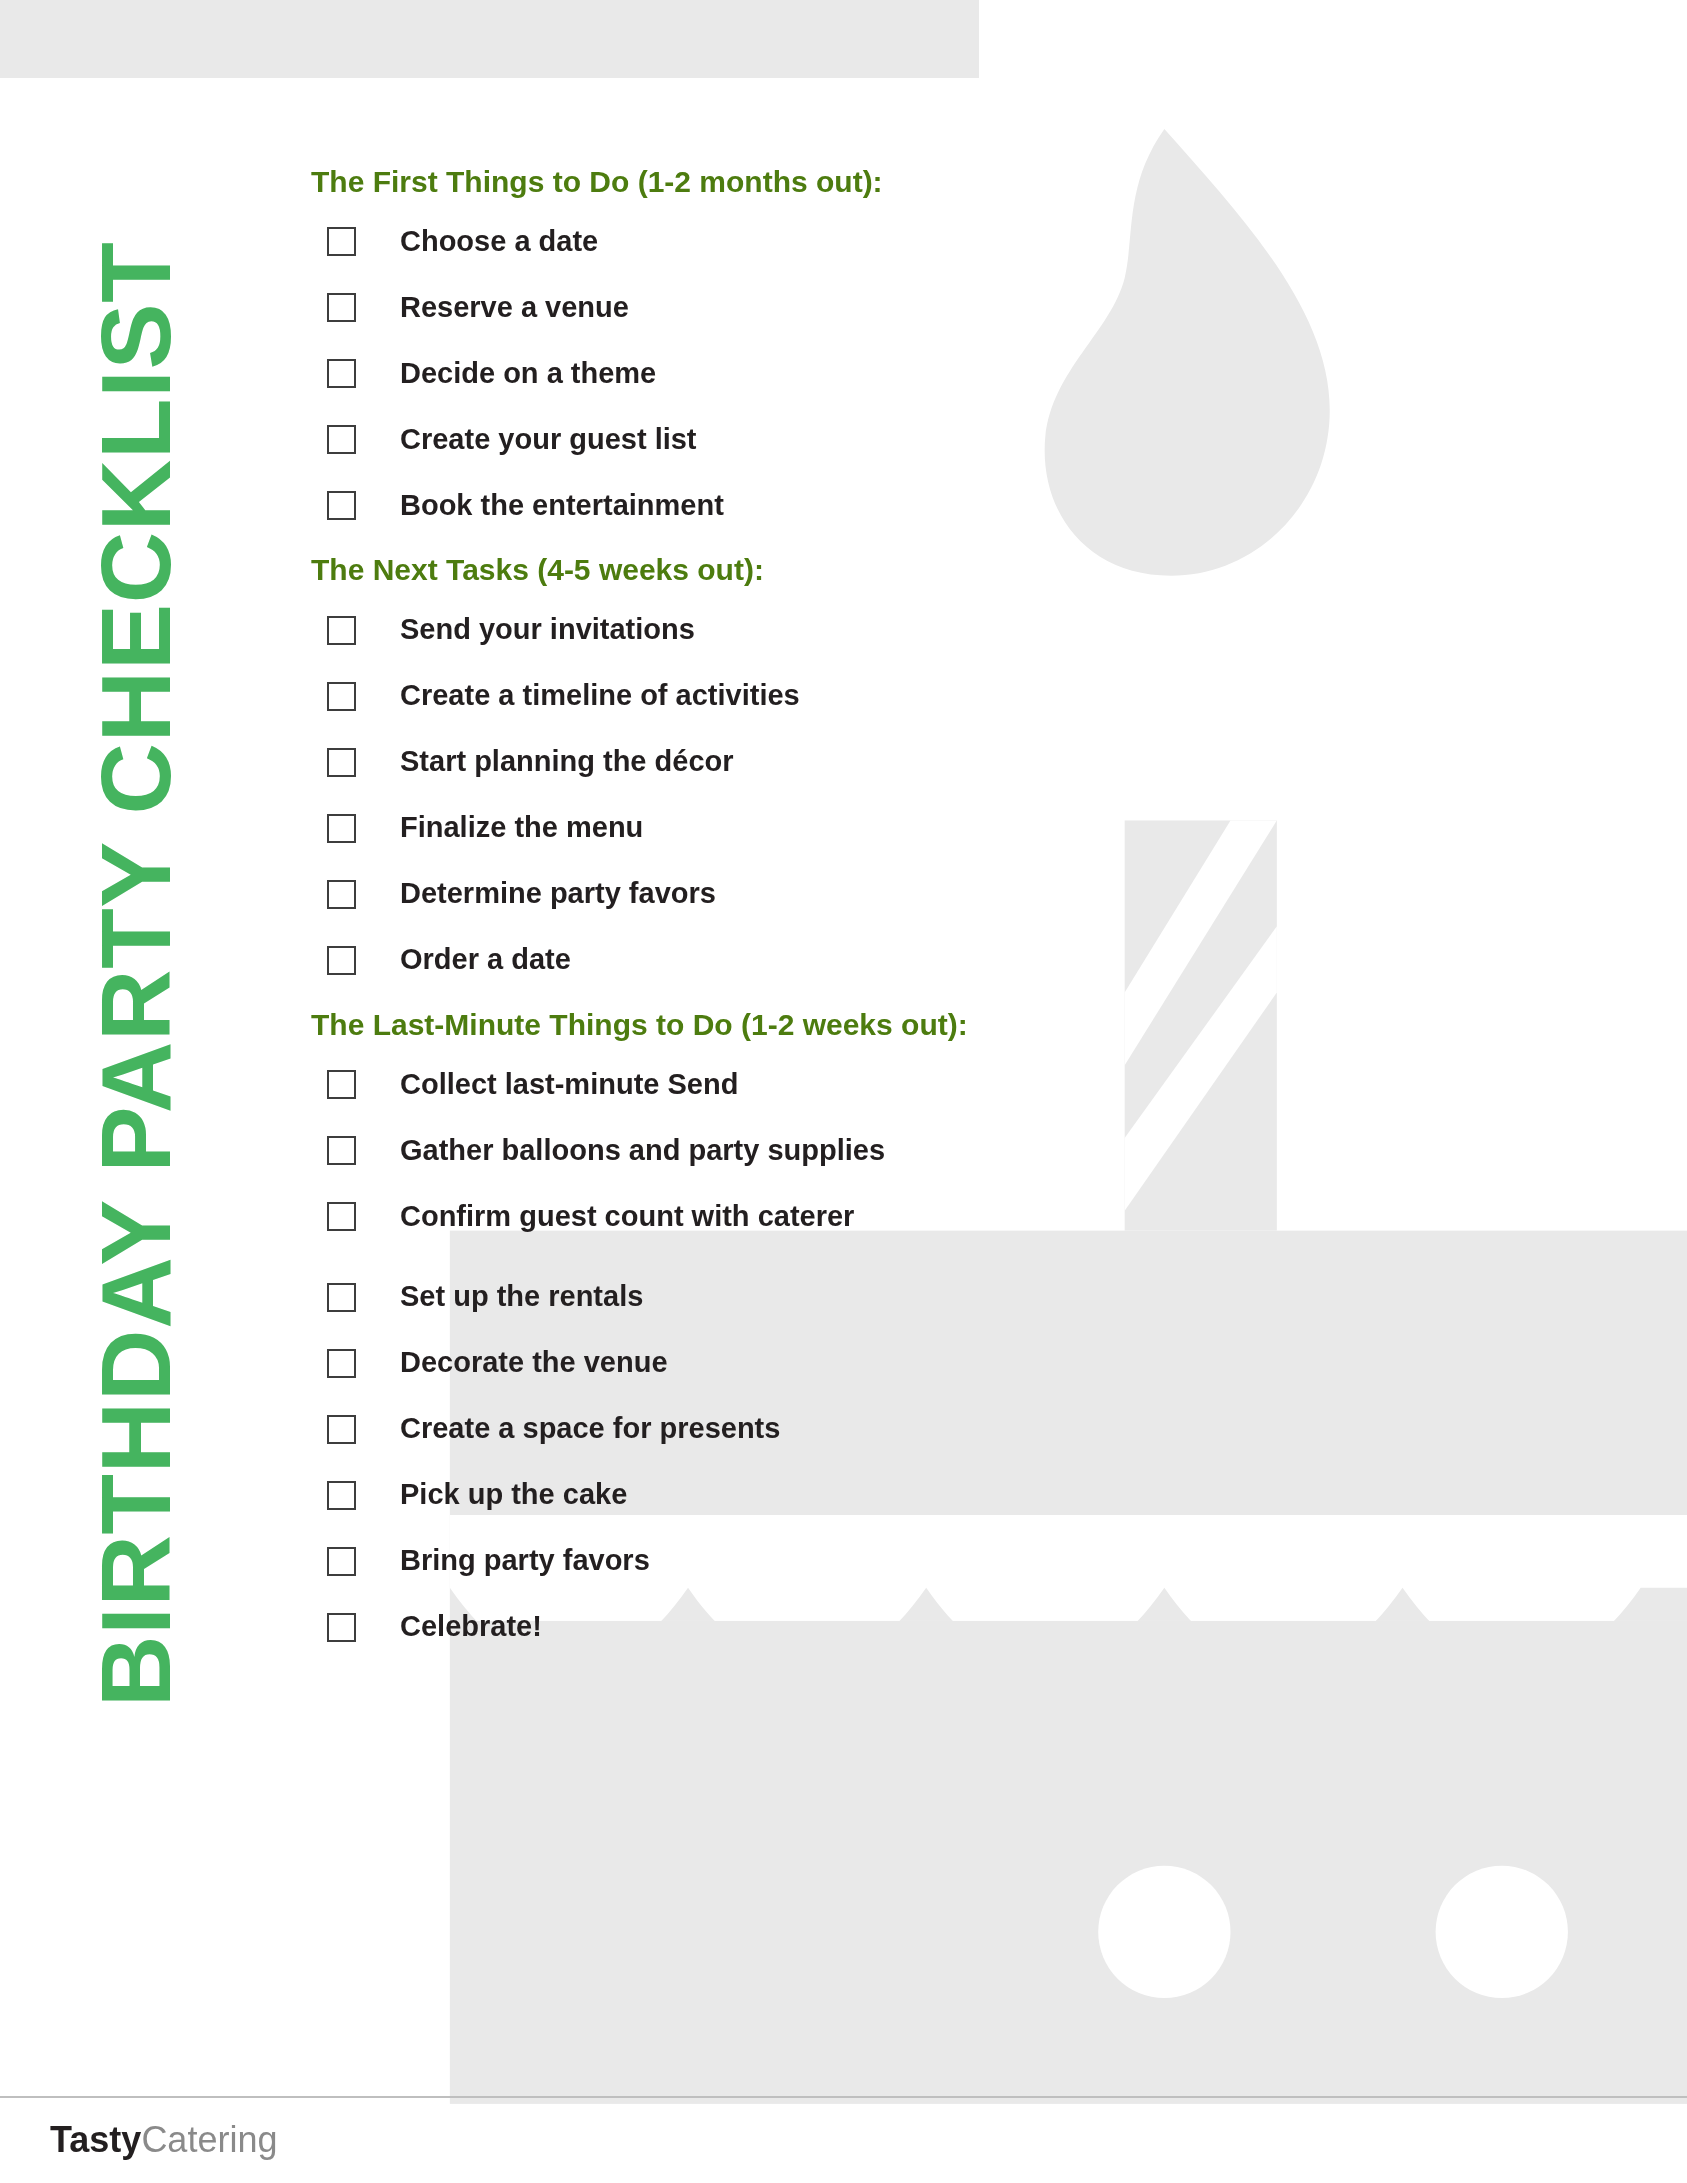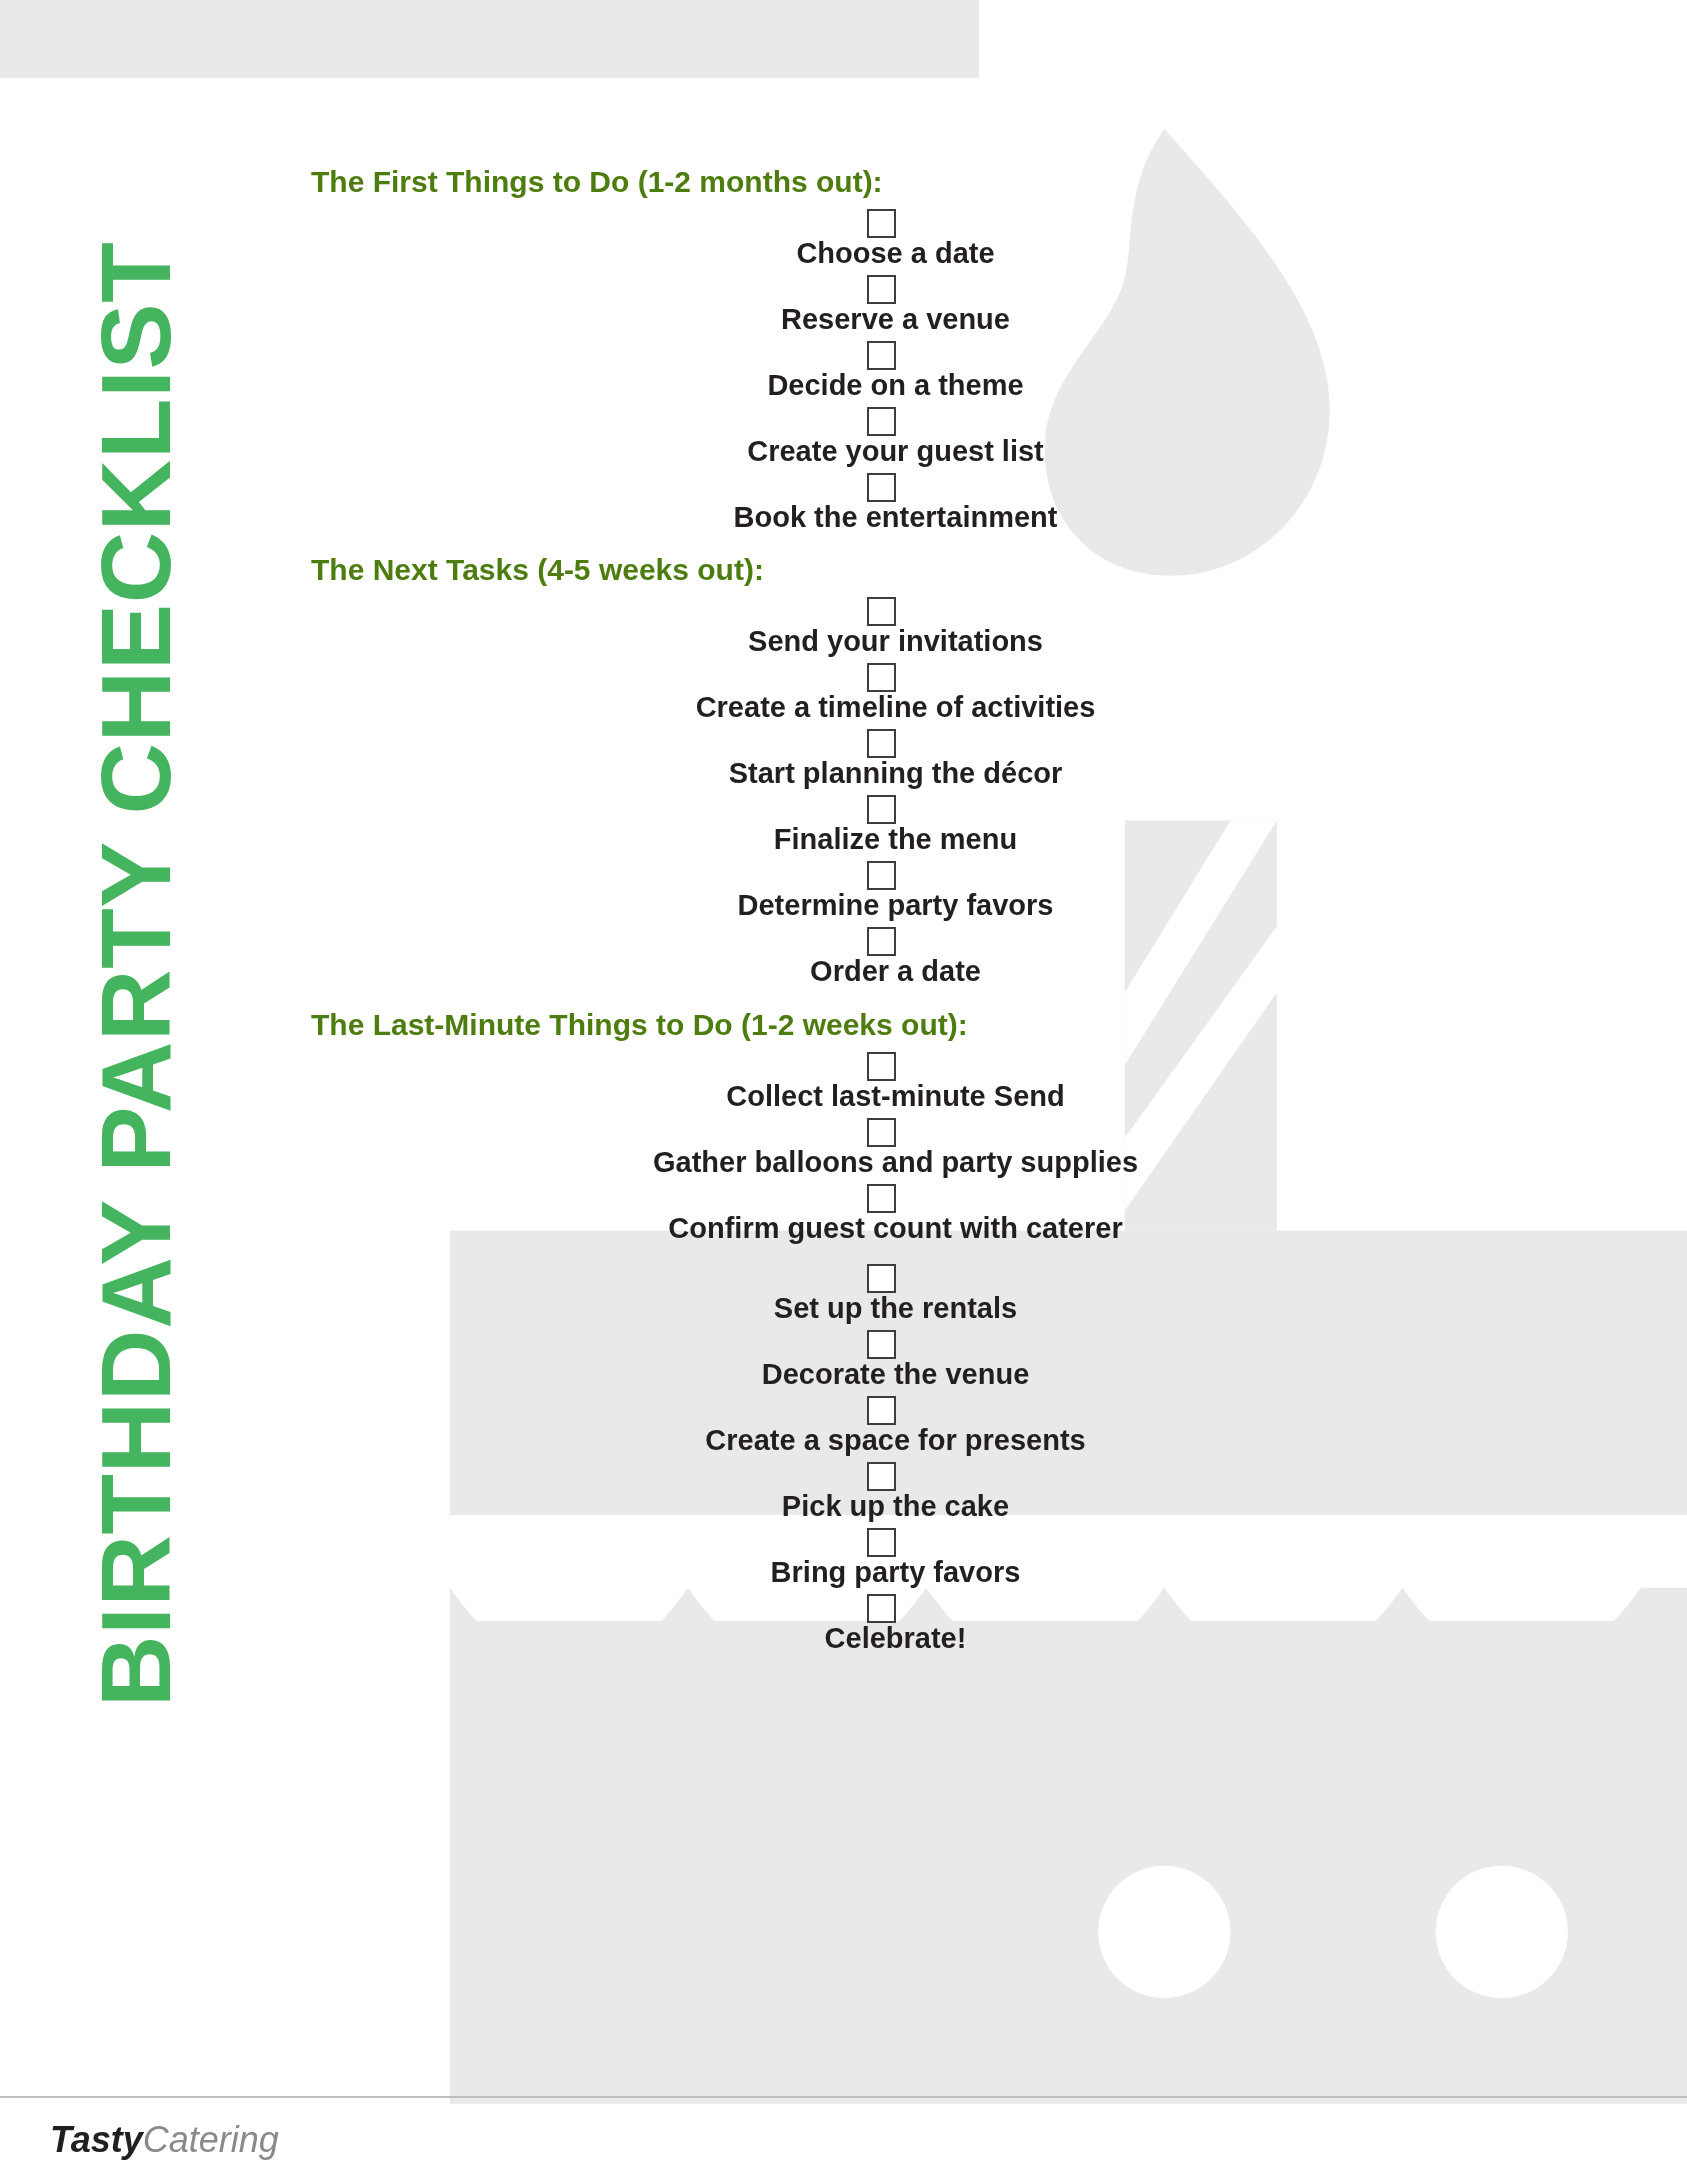--- a/index.html
+++ b/index.html
@@ -68,21 +68,20 @@
     font-size: 30px;
     font-weight: bold;
     margin-bottom: 9.3px;
     line-height: 1.15;
   }
 
   .item {
     display: flex;
     align-items: center;
     height: 66px;
-    flex-direction: column;
   }
 
   .checkbox {
     width: 25px;
     height: 25px;
     border: 2px solid #3d3d3d;
     background: #ffffff;
     flex: 0 0 auto;
     margin-left: 16px;
   }
@@ -106,21 +105,20 @@
     background: #bfbfbf;
   }
 
   .footer-logo {
     position: absolute;
     left: 50px;
     top: 2122px;
     font-size: 36px;
     line-height: 1;
     white-space: nowrap;
-    font-style: italic;
   }
   .footer-logo .tasty {
     color: #231f20;
     font-weight: bold;
   }
   .footer-logo .catering {
     color: #8a8a8a;
     font-weight: normal;
   }
 </style>

